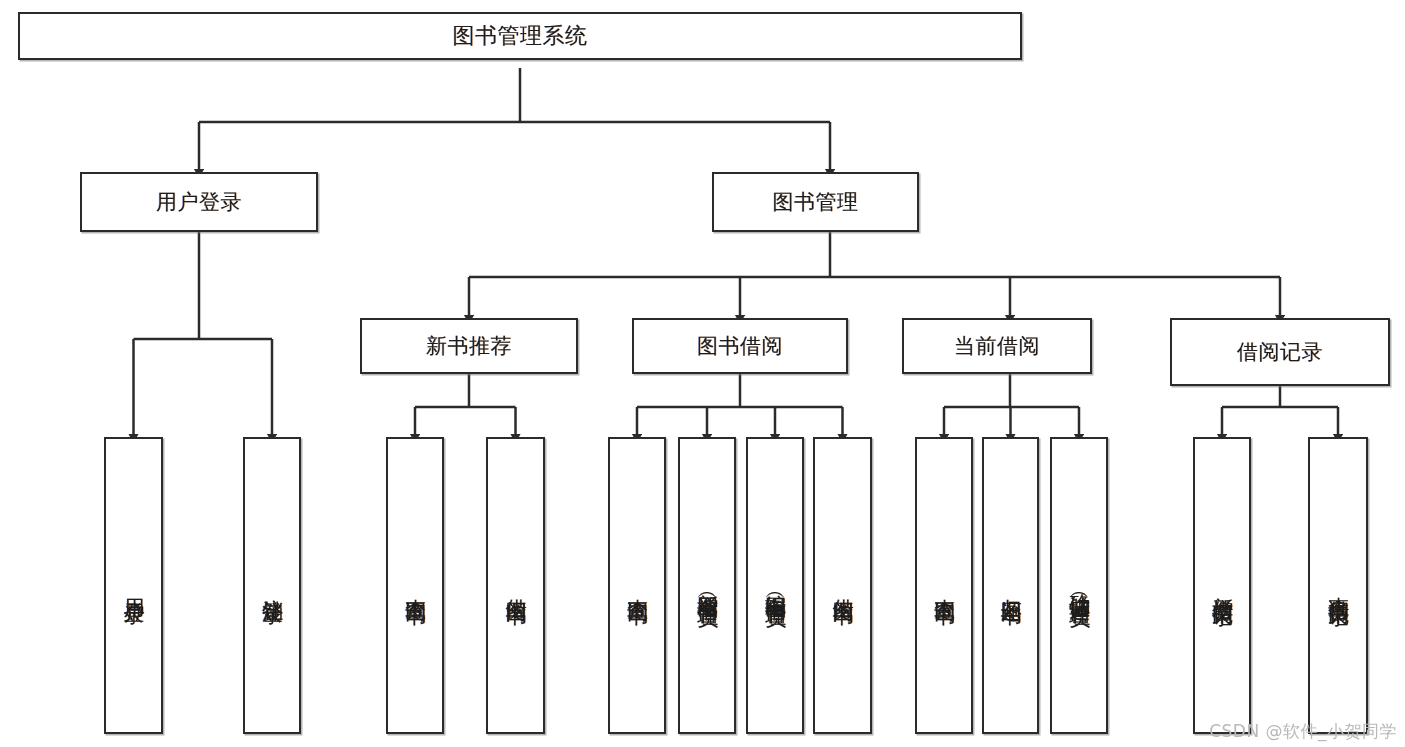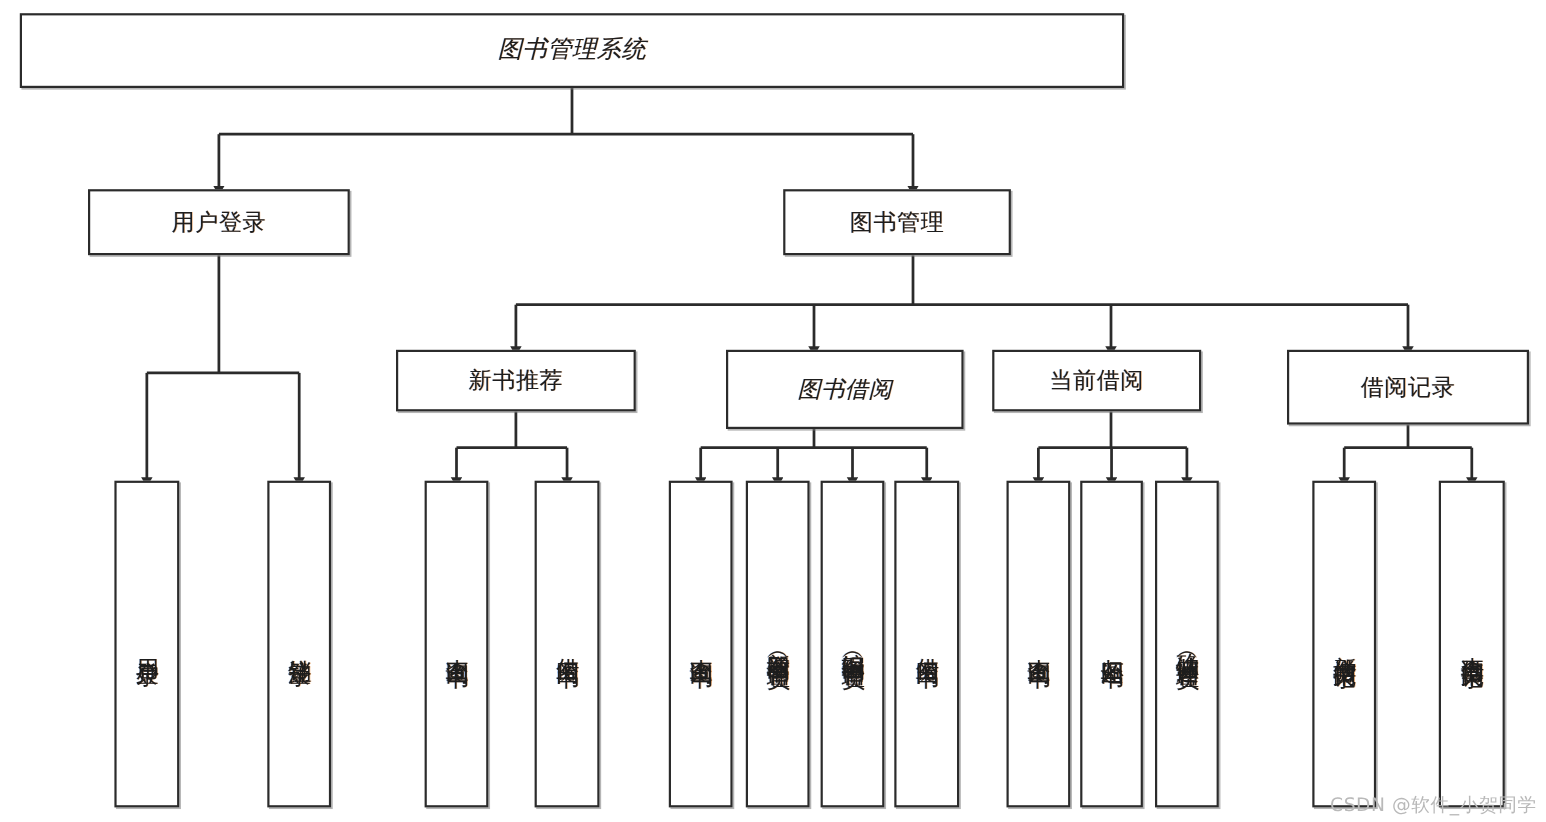--- a/index.html
+++ b/index.html
@@ -113,33 +113,33 @@
         <path d="M1010.5,407 L1010.5,435" stroke="#2b2b2b" stroke-width="2.5" fill="none" marker-end="url(#arrowhead)"></path>
         <path d="M1079,407 L1079,435" stroke="#2b2b2b" stroke-width="2.5" fill="none" marker-end="url(#arrowhead)"></path>
         <path d="M1280,374 L1280,407" stroke="#2b2b2b" stroke-width="2.5" fill="none"></path>
         <path d="M1222,407 L1338,407" stroke="#2b2b2b" stroke-width="2.5" fill="none"></path>
         <path d="M1222,407 L1222,435" stroke="#2b2b2b" stroke-width="2.5" fill="none" marker-end="url(#arrowhead)"></path>
         <path d="M1338,407 L1338,435" stroke="#2b2b2b" stroke-width="2.5" fill="none" marker-end="url(#arrowhead)"></path>
       </g>
   </svg>
 
   <div id="nodes">
-      <div class="node root" style="left: 18px; top: 12px; width: 1004px; height: 68px; font-style: italic;">
+      <div class="node root" style="left: 18px; top: 12px; width: 1004px; height: 48px;">
         <span class="label">图书管理系统</span>
       </div>
       <div class="node" style="left: 80px; top: 172px; width: 238px; height: 60px;">
         <span class="label">用户登录</span>
       </div>
       <div class="node" style="left: 712px; top: 172px; width: 207px; height: 60px;">
         <span class="label">图书管理</span>
       </div>
       <div class="node" style="left: 360px; top: 318px; width: 218px; height: 56px;">
         <span class="label">新书推荐</span>
       </div>
-      <div class="node" style="left: 660px; top: 318px; width: 216px; height: 72px; font-style: italic;">
+      <div class="node" style="left: 632px; top: 318px; width: 216px; height: 56px;">
         <span class="label">图书借阅</span>
       </div>
       <div class="node" style="left: 902px; top: 318px; width: 190px; height: 56px;">
         <span class="label">当前借阅</span>
       </div>
       <div class="node" style="left: 1170px; top: 318px; width: 220px; height: 68px;">
         <span class="label">借阅记录</span>
       </div>
       <div class="node leaf" style="left: 104px; top: 437px; width: 59px; height: 297px;">
         <span class="label">用户登录</span>

